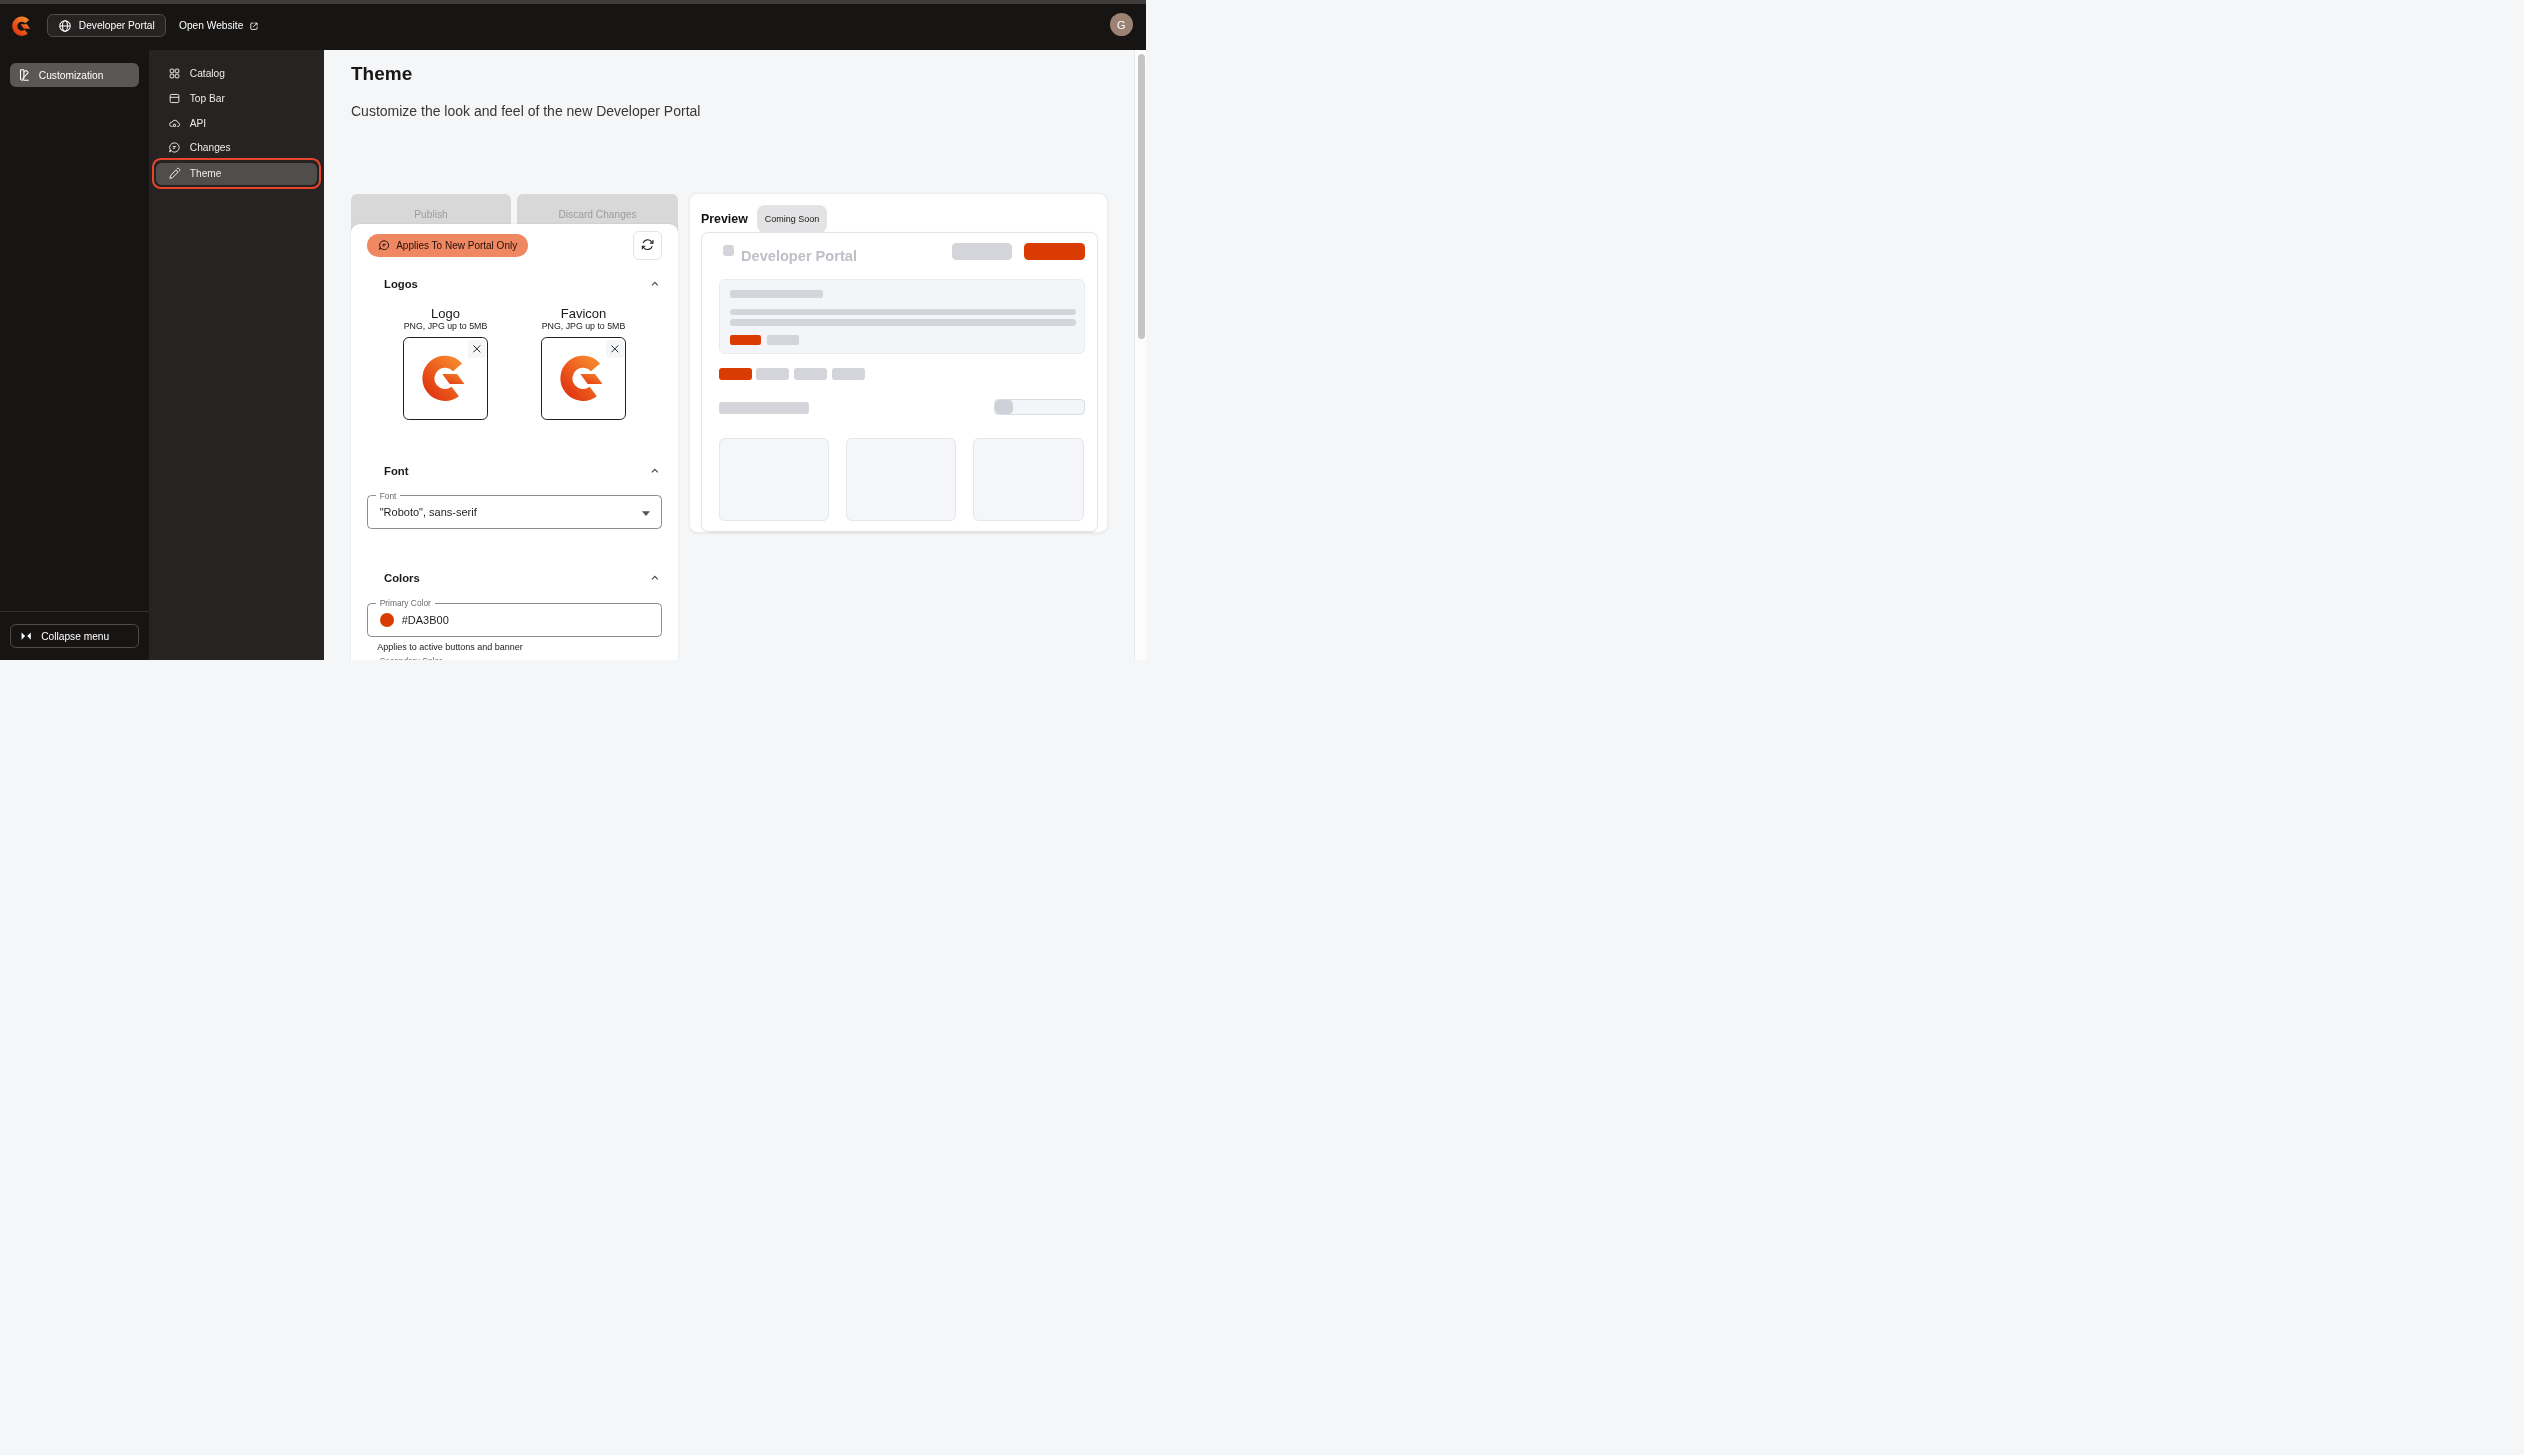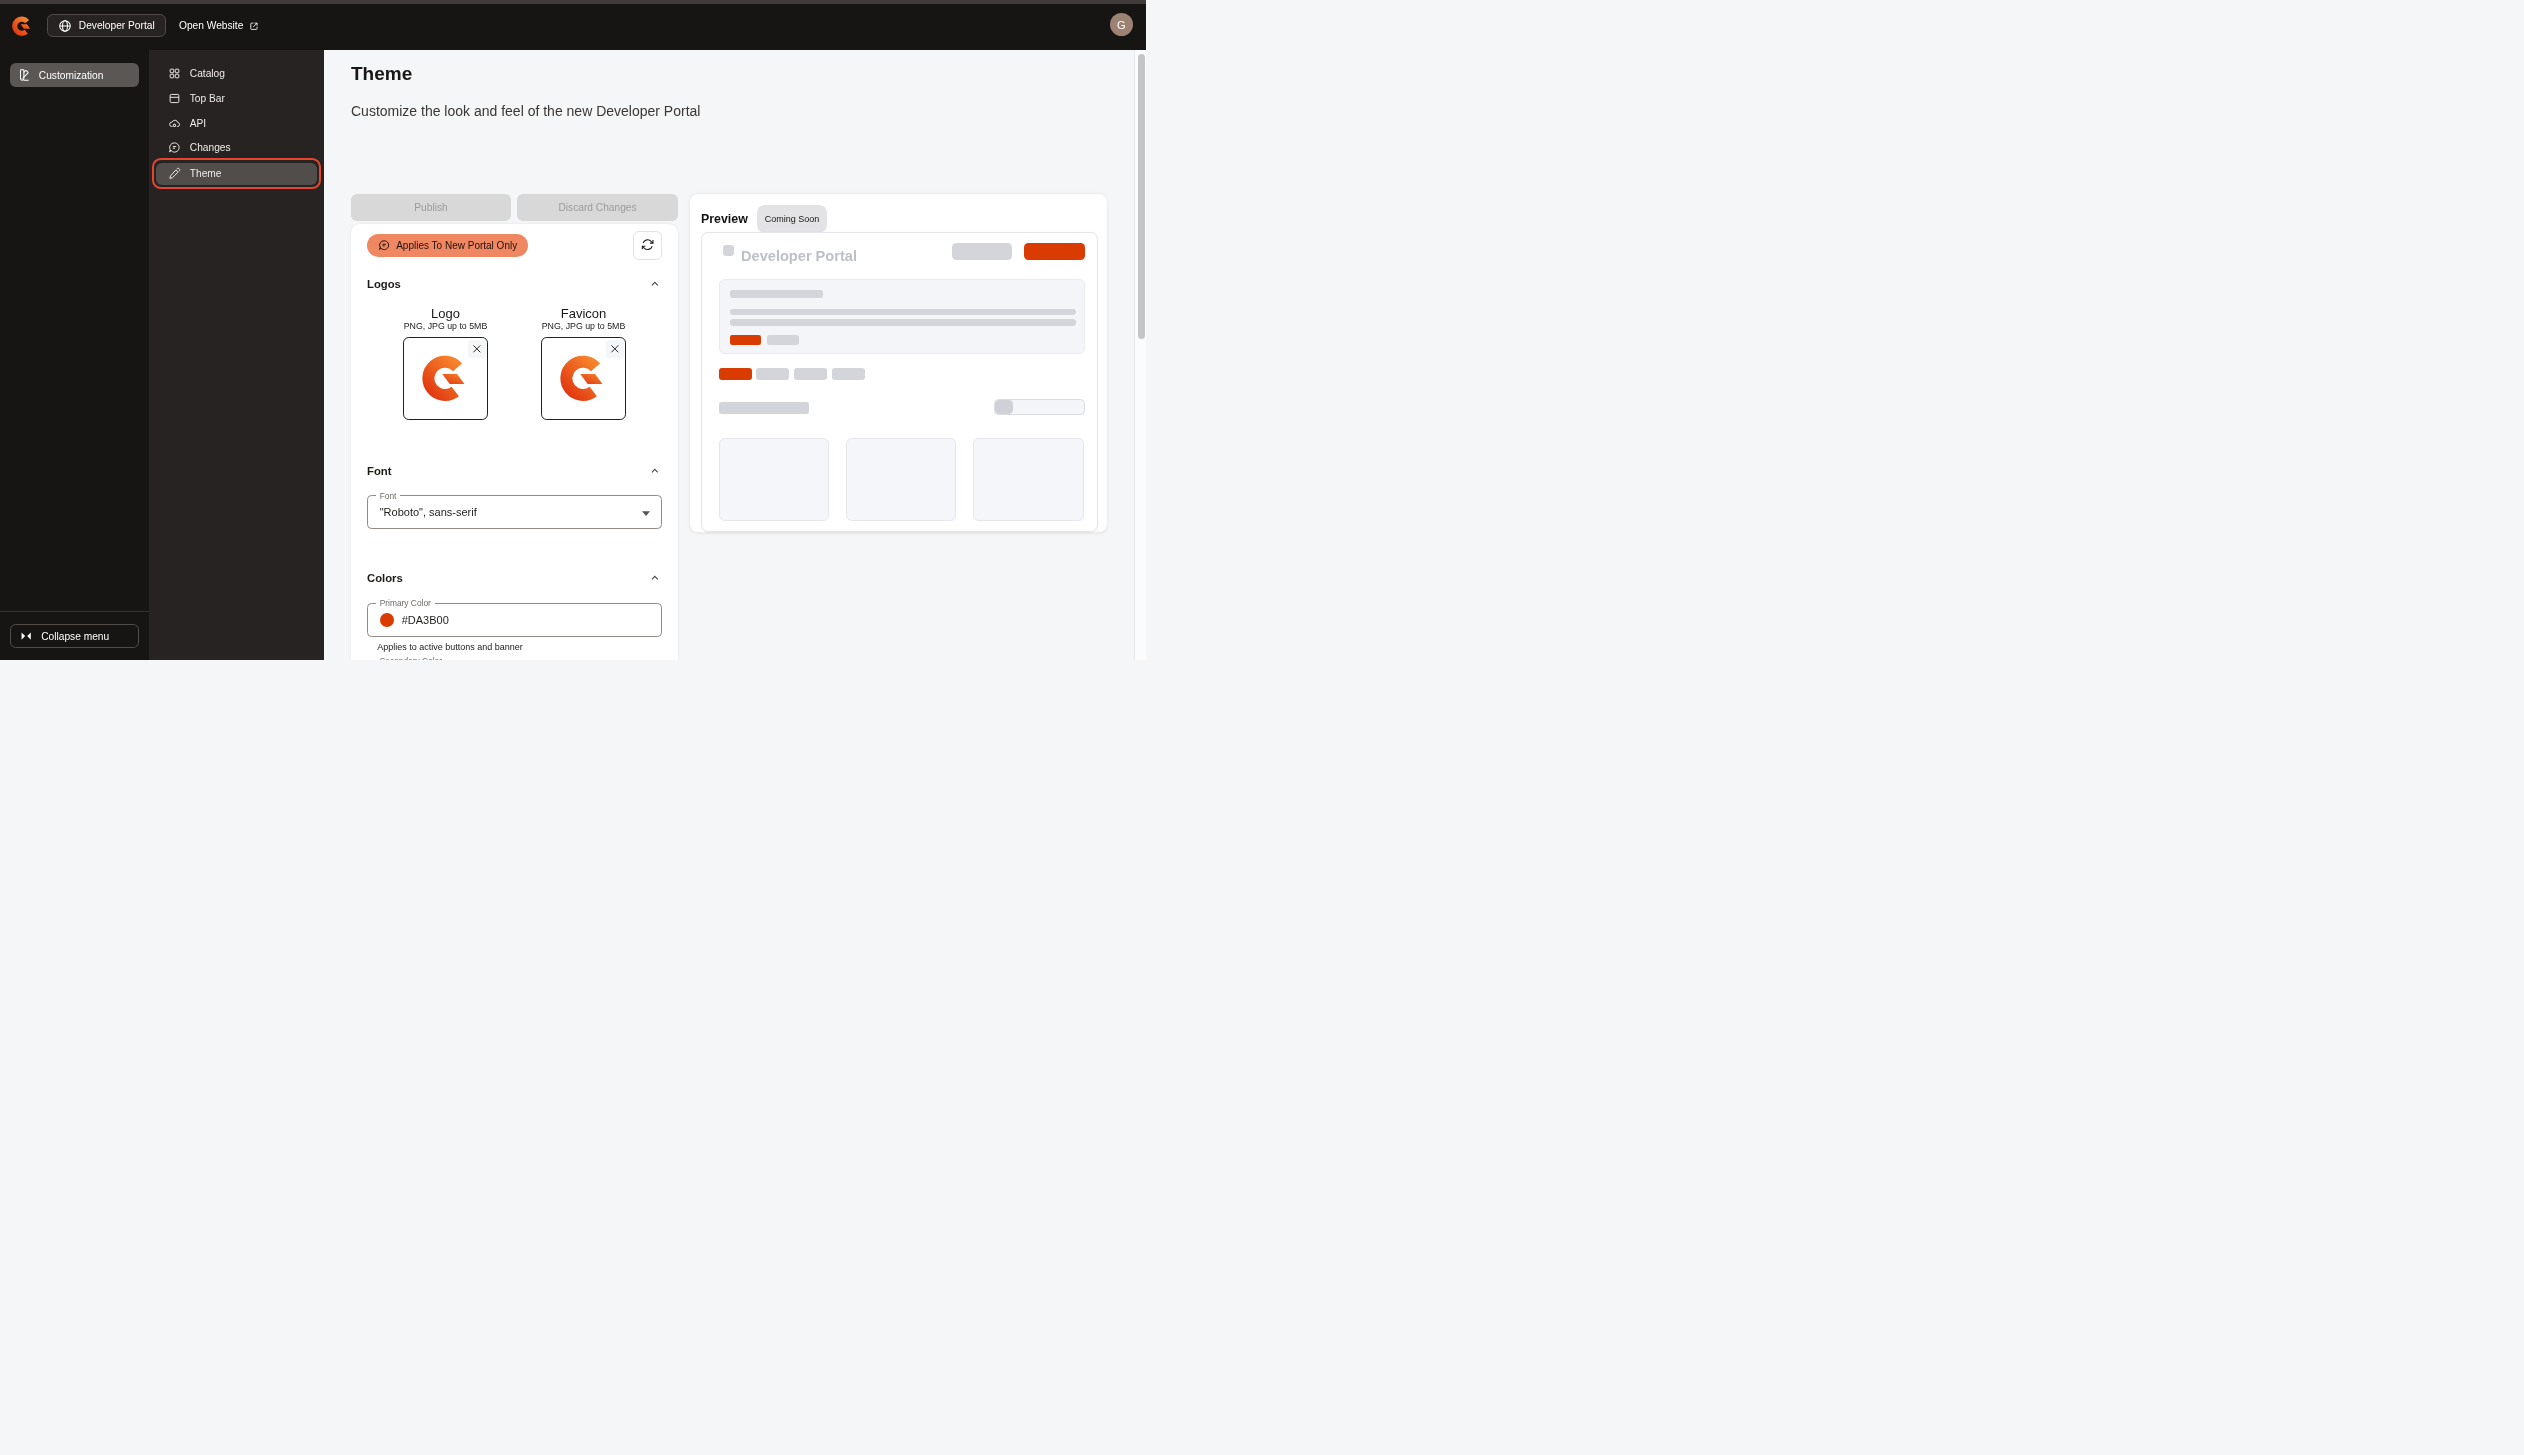--- a/index.html
+++ b/index.html
@@ -31,30 +31,30 @@
   .annotation-ring { position:absolute; left:-4.4px; right:-4.4px; top:-4.4px; bottom:-4.4px; border:2.2px solid #e8452c; border-radius:8.8px; pointer-events:none; }
 
   
   .main { position:absolute; left:324px; top:50px; width:809px; height:611px; background:#f5f6f7; z-index:10; }
   .page-title { position:absolute; left:27px; top:13px; font-size:19px; font-weight:bold; color:#181616; }
   .page-subtitle { position:absolute; left:27px; top:53px; font-size:14px; color:#3a3735; }
 
   .notice { position:absolute; left:27px; top:81px; width:757px; height:37px; background:#fff; border:0.7px solid #a8a49f; border-radius:7.3px; display:flex; align-items:center; gap:9.5px; padding:0 13px; }
   .notice-text { font-size:10.6px; color:#1c1a19; white-space:nowrap; }
 
-  .btn-disabled { position:absolute; top:144px; height:27px; background:#d8d8d8; color:#9c9c9c; border:none; border-radius:5.8px; font-size:10.2px; font-family:inherit; cursor:default; }
+  .btn-disabled { position:absolute; top:144px; height:40px; background:#d8d8d8; color:#9c9c9c; border:none; border-radius:5.8px; font-size:10.2px; font-family:inherit; cursor:default; }
   .btn-publish { left:27px; width:160px; }
   .btn-discard { left:193px; width:161px; }
 
   
   .settings-card { position:absolute; left:27px; top:174px; width:327px; height:511px; background:#fff; border-radius:8.8px; box-shadow:0 0.7px 2.2px rgba(0,0,0,.10); padding:10.2px 16px 0 16px; }
   .chip-row { display:flex; justify-content:space-between; align-items:flex-start; }
   .chip { display:inline-flex; align-items:center; gap:5.8px; height:22.6px; padding:0 11px; border-radius:11.7px; font-size:10px; font-weight:500; color:#221009; }
   .icon-btn { width:29px; height:29px; margin-top:-3.7px; background:#fff; border:0.7px solid #e2e2e2; border-radius:5.8px; display:flex; align-items:center; justify-content:center; cursor:pointer; }
-  .section-head { display:flex; justify-content:space-between; align-items:center; }
+  .section-head { display:flex; justify-content:space-between; align-items:center;margin-left:17px; }
   .section-title { font-size:11.3px; font-weight:600; color:#1c1a19; }
   .chev-btn { background:none; border:none; cursor:pointer; padding:1.5px; }
   .head-logos { margin-top:17px; }
   .head-font  { margin-top:43px; }
   .head-colors{ margin-top:41px; }
 
   .uploads { display:flex; justify-content:center; gap:53px; margin-top:15.3px; }
   .upload-col { width:85px; text-align:center; }
   .upload-label { font-size:13px; font-weight:400; }
   .upload-hint { font-size:8.8px; color:#232120; margin-bottom:5.8px; white-space:nowrap; }

